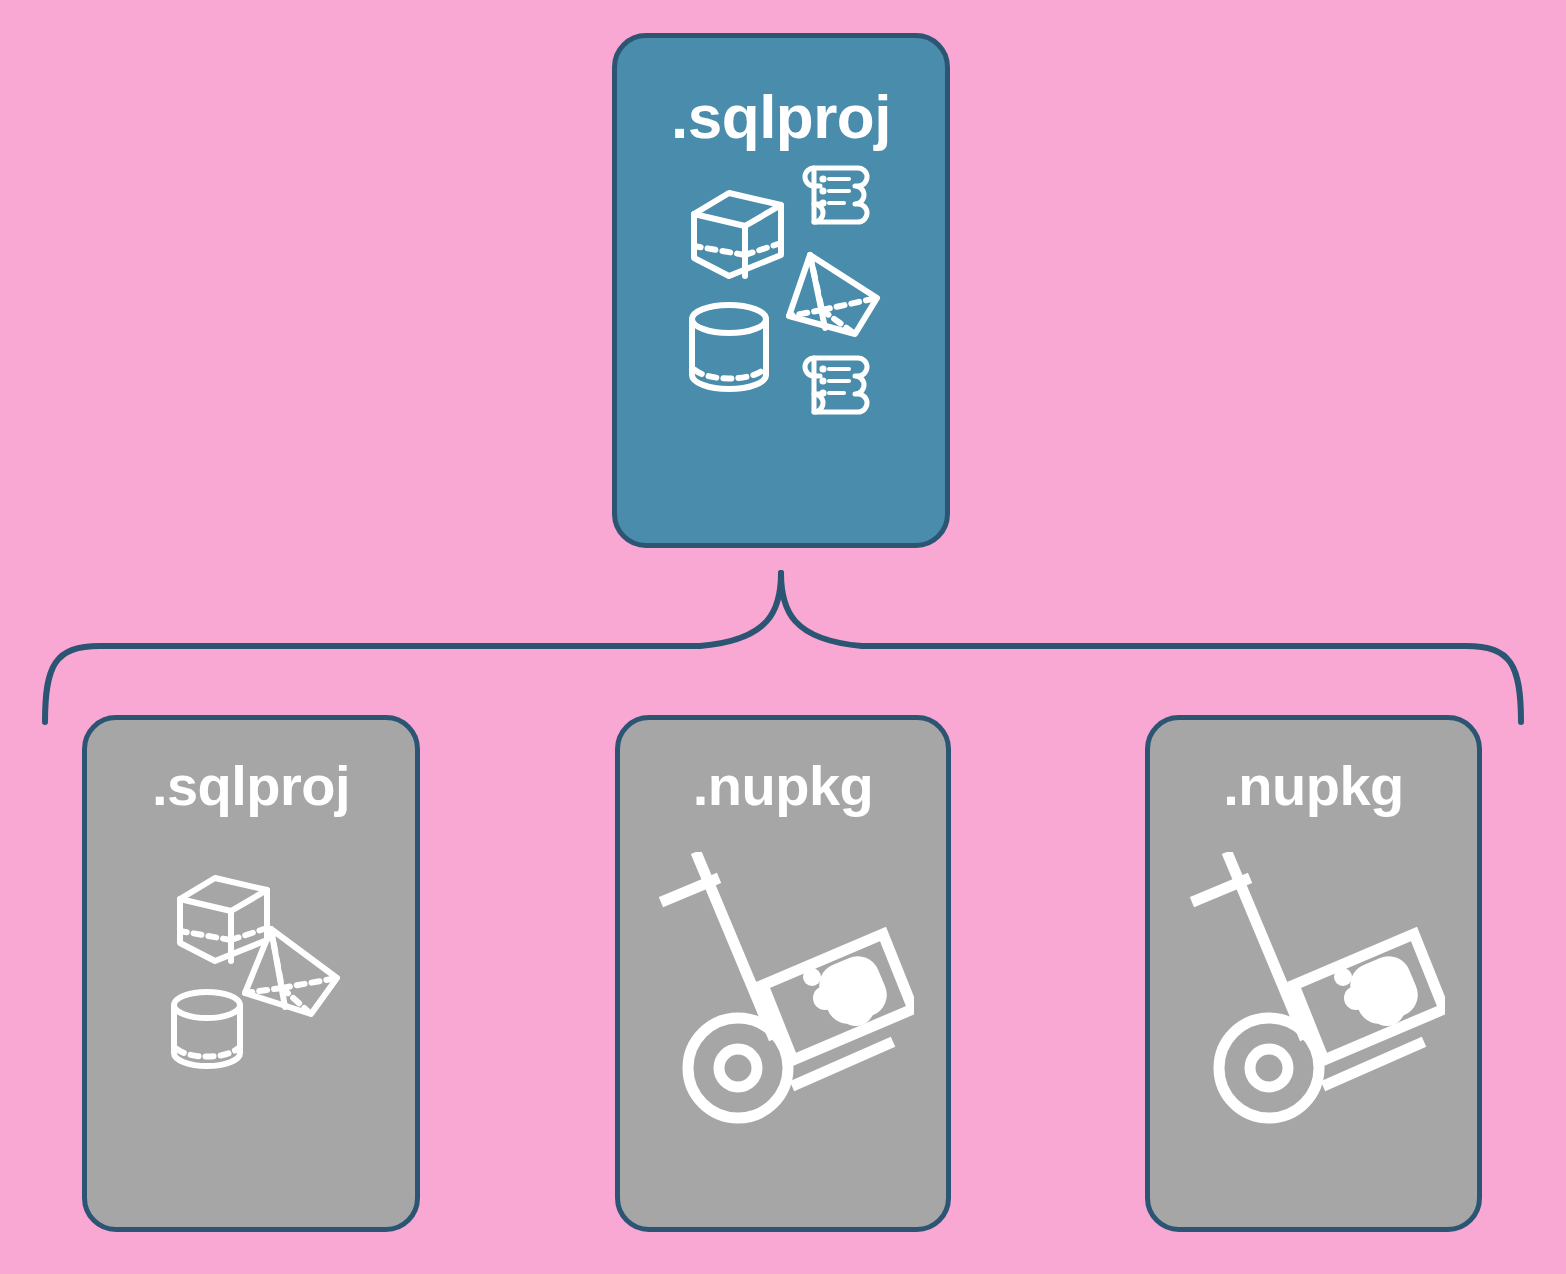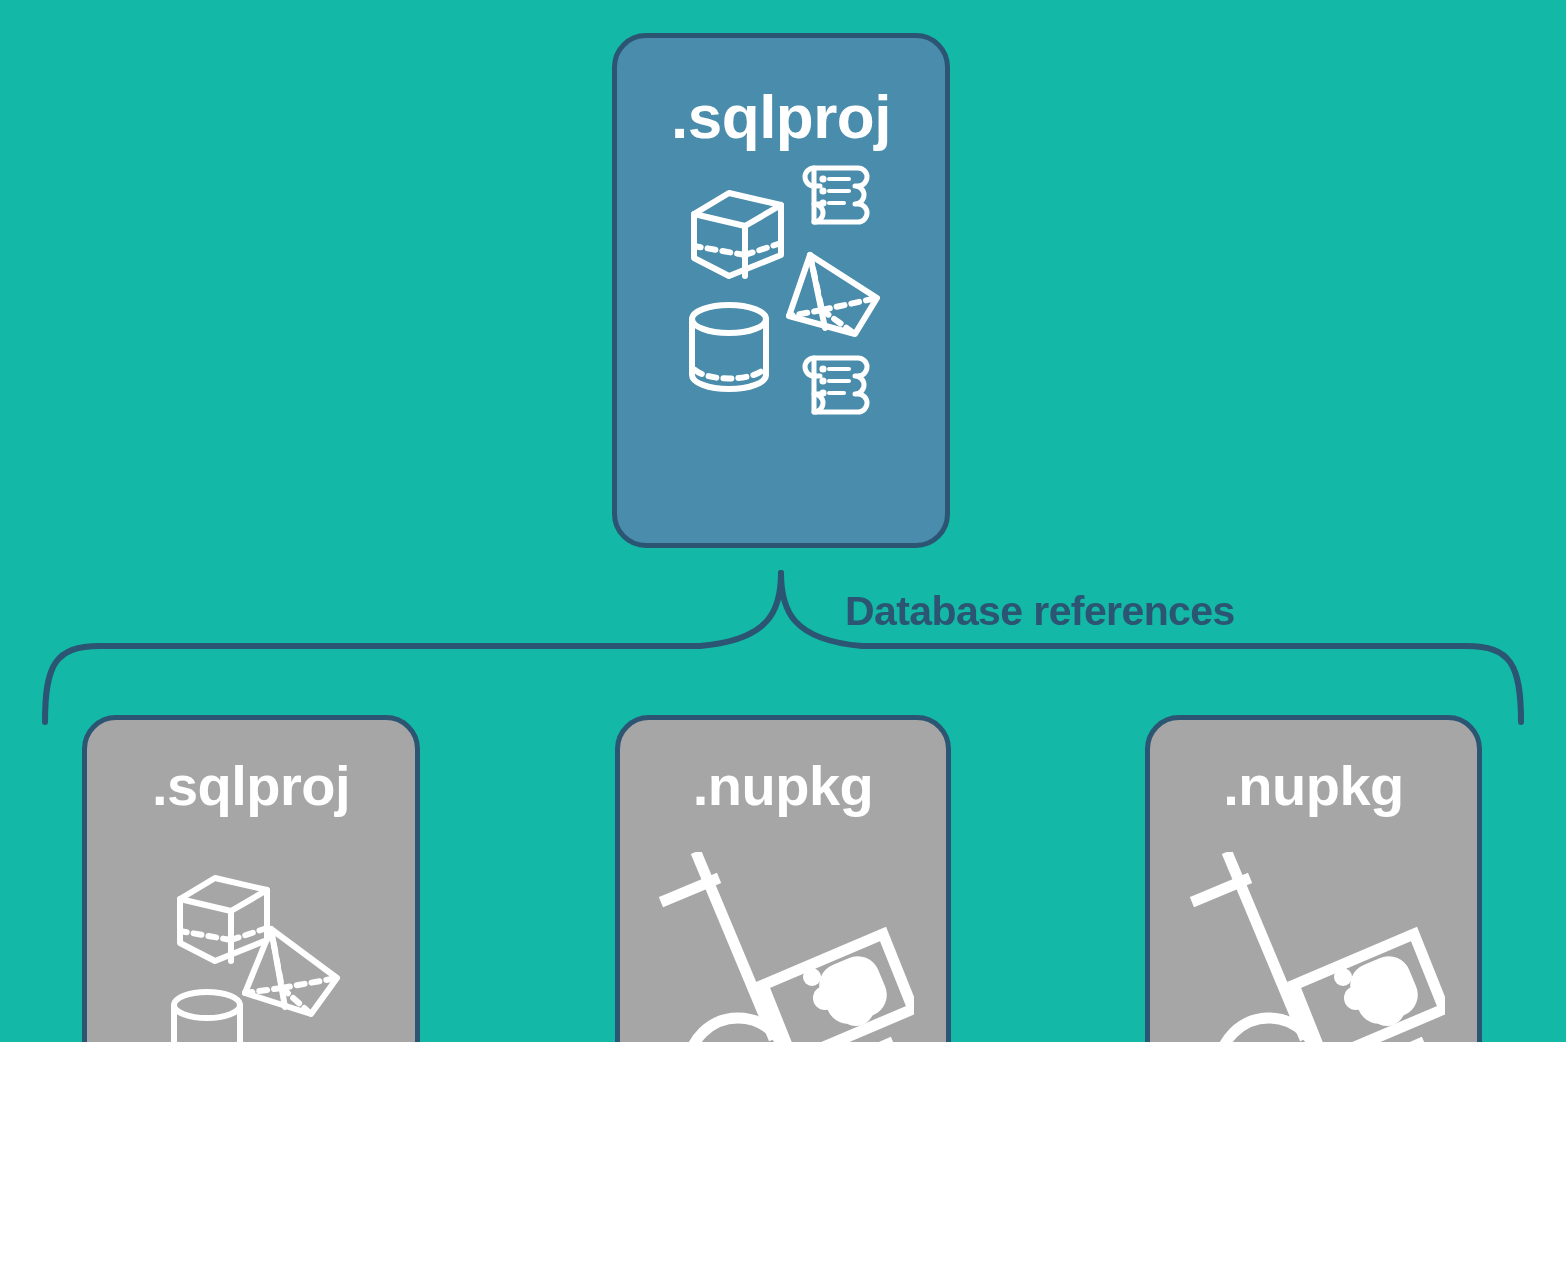--- a/index.html
+++ b/index.html
@@ -7,22 +7,22 @@
     margin: 0;
     padding: 0;
     background: #ffffff;
   }
   body {
     font-family: "Liberation Sans", sans-serif;
   }
   #stage {
     position: relative;
     width: 1566px;
-    height: 1042px;
-    background: #14b8a6;
+    height: 1274px;
+    background: #f9a8d4;
     overflow: hidden;
   }
 
   
   .node {
     position: absolute;
     box-sizing: border-box;
     border: 5px solid #2b5573;
     border-radius: 34px;
     display: flex;
@@ -179,21 +179,20 @@
     <path d="M781 33
              C 781 70, 770 100, 700 106
              L 100 106
              C 55 106, 45 125, 45 182" fill="none" stroke="#2b5573" stroke-width="6" stroke-linecap="round"></path>
     <path d="M781 33
              C 781 70, 792 100, 862 106
              L 1466 106
              C 1511 106, 1521 125, 1521 182" fill="none" stroke="#2b5573" stroke-width="6" stroke-linecap="round"></path>
   </svg>
 
-  <div id="brace-label">Database references</div>
 
   <div class="node secondary" id="node-sqlproj-ref">
     <div class="node-title">.sqlproj</div>
     <div class="node-art" style="margin-top:60px;">
       <svg class="art-svg" width="200" height="210" viewBox="0 0 200 210" fill="none" stroke="#ffffff" stroke-width="6" stroke-linecap="round" stroke-linejoin="round">
 
         <g>
           <polygon points="29,25 64,4 116,16 116,66 64,87 29,69"></polygon>
           <polyline points="29,25 80,37 116,16"></polyline>
           <line x1="80" y1="37" x2="80" y2="87"></line>

